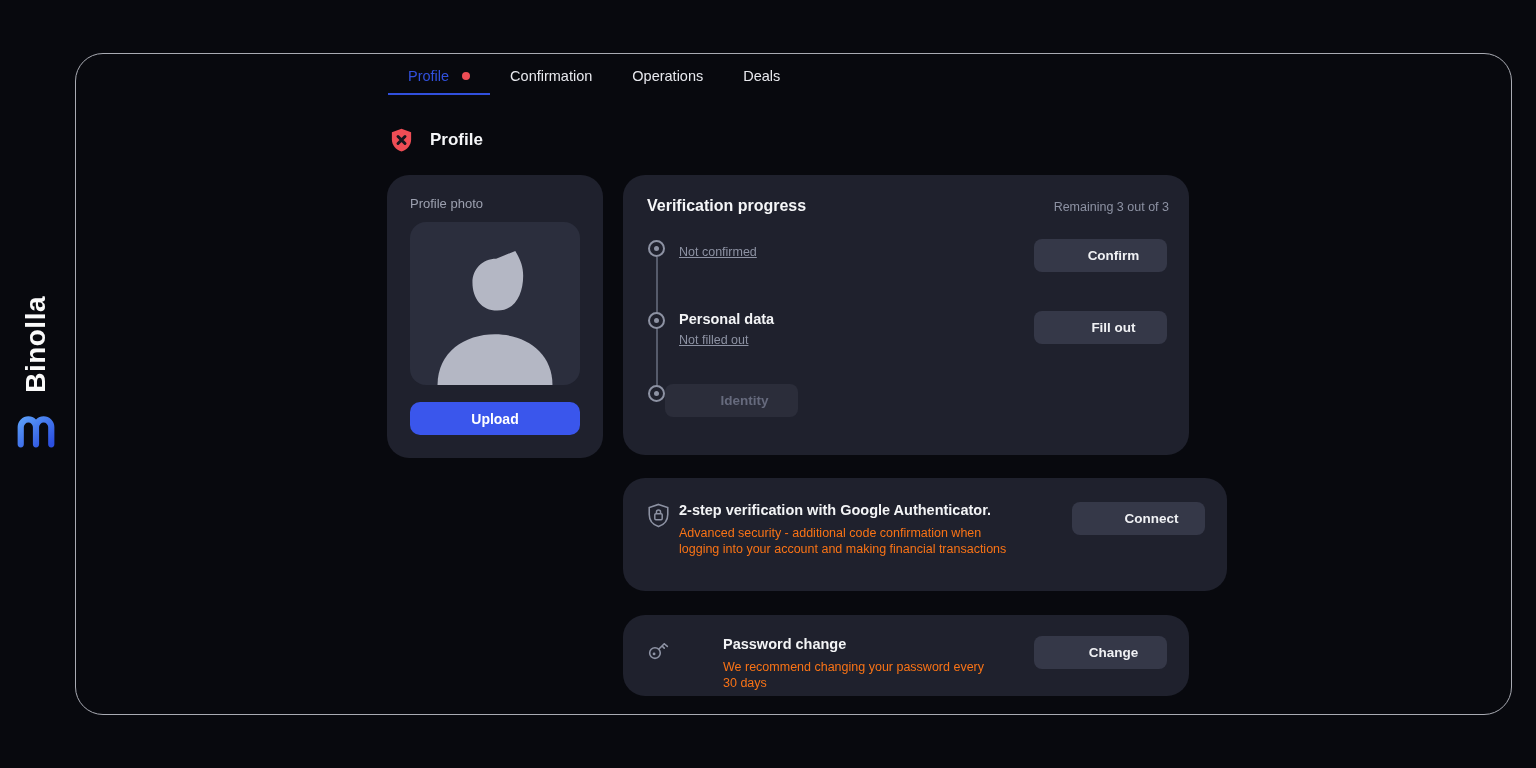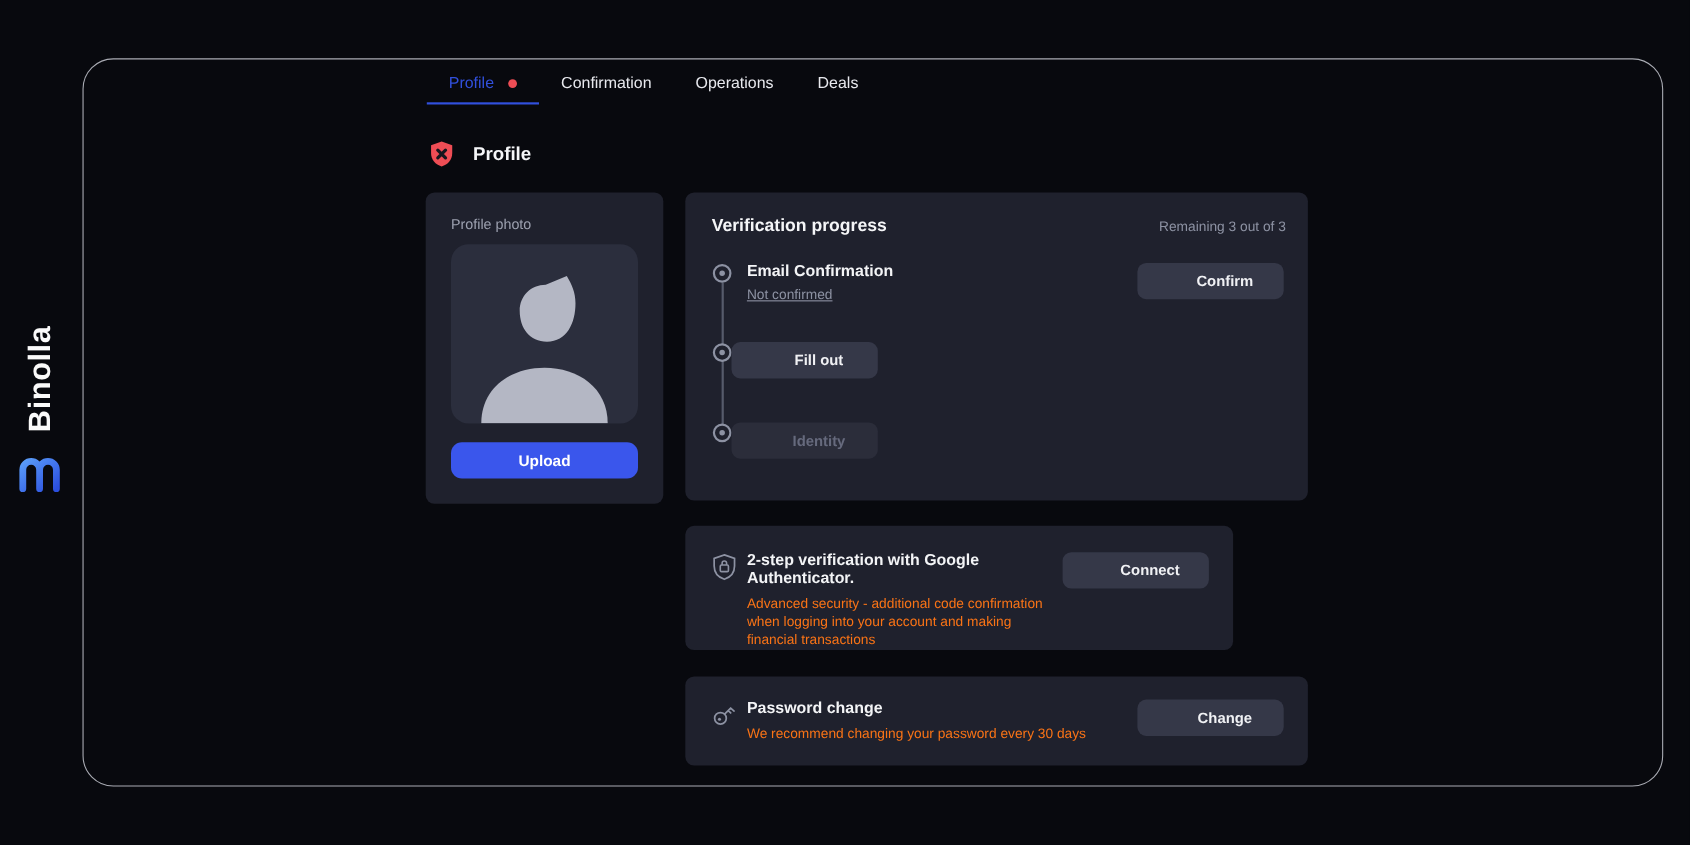--- a/index.html
+++ b/index.html
@@ -34,21 +34,21 @@
     border-bottom:2px solid transparent;
   }
   .tab.active { color:#3150dd; border-bottom-color:#3150dd; }
   .tab-dot { width:8px; height:8px; border-radius:50%; background:#ee4d55; }
 
   
   .page-head { position:absolute; left:391px; top:128px; display:flex; align-items:center; gap:18px; }
   .page-head-title { font-size:17px; font-weight:bold; color:#f5f6f8; }
 
   
-  .card { position:absolute; background:#1f212d; border-radius:8px; }
+  .card { position:absolute; background:#1f212d; border-radius:22px; }
 
   
   .photo-card { left:387px; top:175px; width:216px; height:283px; padding:21px 23px; }
   .photo-label { font-size:13px; color:#9ca0af; }
   .avatar-box {
     margin-top:11px; width:170px; height:163px; background:#2b2e3d;
     border-radius:16px; overflow:hidden; display:flex; align-items:flex-end; justify-content:center;
   }
   .avatar-box svg { width:148px; height:142px; }
   .upload-btn {
@@ -75,25 +75,25 @@
   .step-status { font-size:12.5px; color:#8d92a3; margin-top:6px;text-decoration:underline; }
 
   .btn {
     width:133px; height:33px; border:none; border-radius:8px; flex:0 0 auto;
     background:#353848; color:#f0f1f4; font-size:13.5px; font-weight:bold;
     font-family:inherit; cursor:pointer; display:flex; align-items:center; justify-content:center;padding-left:26px;
   }
   .btn.disabled { background:#2b2d3a; color:#666a7d; cursor:default; }
 
   
-  .twofa-card { left:623px; top:478px; width:498px; height:113px; }
+  .twofa-card { left:623px; top:478px; width:604px; height:113px; }
   .pwd-card   { left:623px; top:615px; width:566px; height:81px; }
   .info-row { position:absolute; left:24px; right:22px; top:0; bottom:0; display:flex; align-items:flex-start; }
   .twofa-card .info-row { padding-top:24px; }
-  .pwd-card   .info-row { padding-top:21px; }
+  .pwd-card   .info-row { padding-top:21px;gap:44px; }
   .info-icon { width:23px; height:25px; flex:0 0 auto; margin-top:1px; }
   .info-texts { margin-left:9px; flex:1; }
   .info-title { font-size:14.5px; font-weight:bold; color:#f3f4f6; }
   .info-desc { font-size:12.5px; color:#f97316; margin-top:7px; line-height:16px; max-width:342px; }
 </style>
 </head>
 <body>
 
 <div class="brand">
   <span class="brand-text">Binolla</span>
@@ -150,30 +150,33 @@
     <span class="verify-title">Verification progress</span>
     <span class="verify-remaining">Remaining 3 out of 3</span>
   </div>
   <div class="step-line"></div>
 
   <div class="step step-1">
     <span class="step-marker">
         <i></i>
       </span>
     <span class="step-texts">
-      <div class="step-title">Email Confirmation</div>
       <div class="step-status">Not confirmed</div>
     </span>
     <button class="btn">Confirm</button>
   </div>
 
   <div class="step step-2">
     <span class="step-marker">
         <i></i>
       </span>
+    <span class="step-texts">
+      <div class="step-title">Personal data</div>
+      <div class="step-status">Not filled out</div>
+    </span>
     <button class="btn">Fill out</button>
   </div>
 
   <div class="step step-3">
     <span class="step-marker">
         <i></i>
       </span>
     <button class="btn disabled">Identity</button>
   </div>
 </div>

